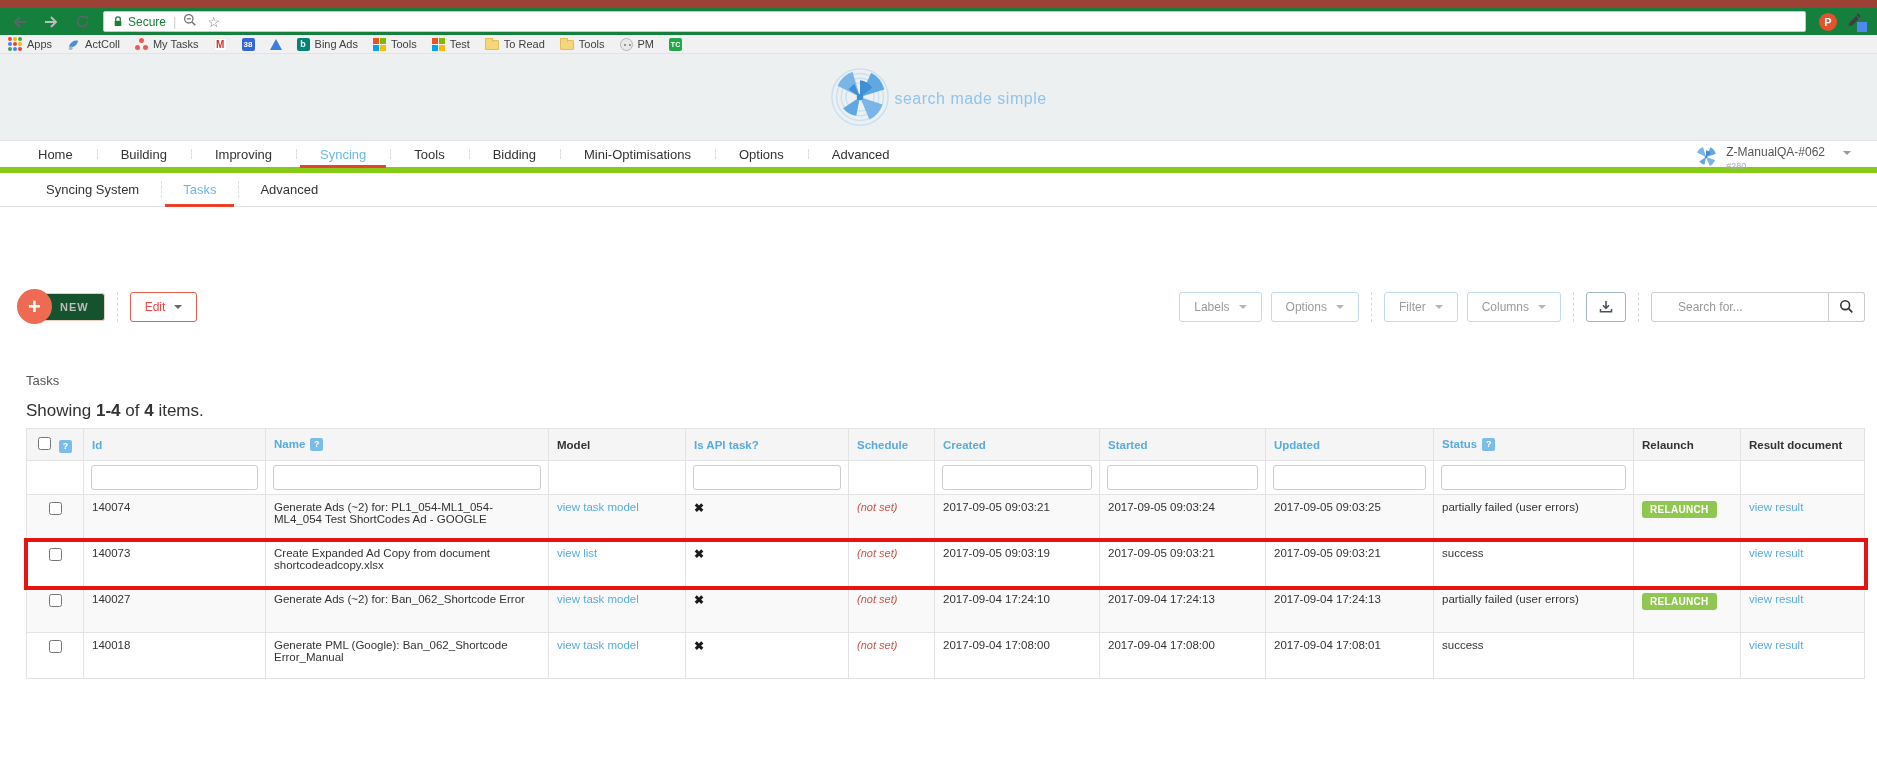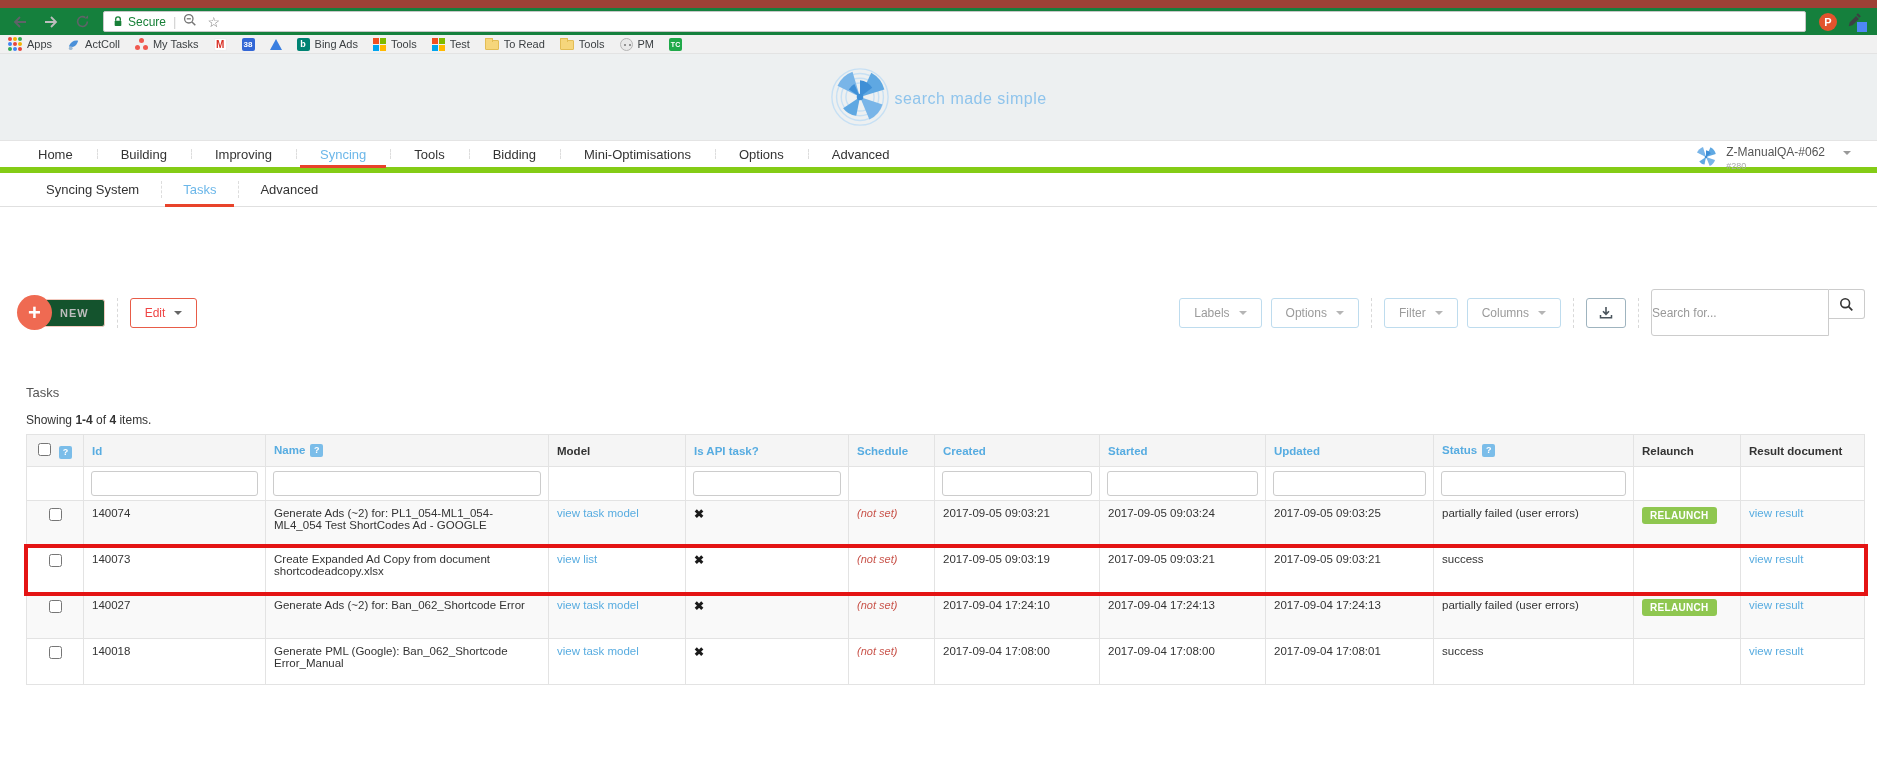--- a/index.html
+++ b/index.html
@@ -87,29 +87,29 @@
   .vsep { height:30px; border-left:1px dashed #d8d8d8; margin:0 12px; }
   .btn { height:30px; border-radius:3px; background:#fff; display:inline-flex; align-items:center; gap:9px;
          font-size:12px; padding:0 14px; cursor:pointer; }
   .btn-edit { border:1px solid #e85c48; color:#ef4444; }
   .btn-edit .caret { border-top-color:#666; }
   .btn-muted { border:1px solid #bedcee; color:#9b9b9b; }
   .btn-muted .caret { border-top-color:#b5b5b5; }
   .right-actions .btn + .btn { margin-left:9px; }
   .btn-download { border:1px solid #9fb4bf; width:40px; justify-content:center; padding:0; }
   .search-wrap { display:flex; }
-  .search-input { width:178px; height:47px; border:1px solid #ccc; border-radius:3px 0 0 3px; padding:0 0;
+  .search-input { width:178px; height:30px; border:1px solid #ccc; border-radius:3px 0 0 3px; padding:0 26px;
                   font-size:12px; color:#333; outline:none; font-family:"Liberation Sans", sans-serif; }
   .search-input::placeholder { color:#999; }
   .search-btn { width:36px; height:30px; border:1px solid #ccc; border-left:none; border-radius:0 3px 3px 0;
                 background:#fff; display:flex; align-items:center; justify-content:center; cursor:pointer; }
   
   .table-section { margin:49px 12px 0 26px; }
   .section-title { font-size:13px; color:#555; }
-  .summary { font-size:12px; color:#333; margin:13px 0 7px; }
+  .summary { font-size:17px; color:#333; margin:13px 0 7px; }
   table.grid { width:1839px; border-collapse:collapse; font-size:11.5px; table-layout:fixed; }
   .grid th, .grid td { border:1px solid #e3e3e3; padding:6px 8px; text-align:left; vertical-align:top; }
   .grid thead th { background:#f5f5f5; font-weight:bold; color:#333; height:32px; vertical-align:middle; padding:4px 8px; }
   .grid thead th.sortable a { color:#57ace1; text-decoration:none; cursor:pointer; }
   .grid tr.filter-row td { padding:4px 7px; height:33px; background:#fff; }
   .grid tr.filter-row input[type=text] { width:100%; height:25px; border:1px solid #ccc; border-radius:3px; padding:0 6px;
                                          font-size:11.5px; font-family:"Liberation Sans", sans-serif; outline:none; }
   .grid tbody tr.data { height:46px; background:#fff; }
   .grid tbody tr.data.odd { background:#f9f9f9; }
   .grid tbody tr.hl { outline:4px solid #e41414; outline-offset:-1px; }

